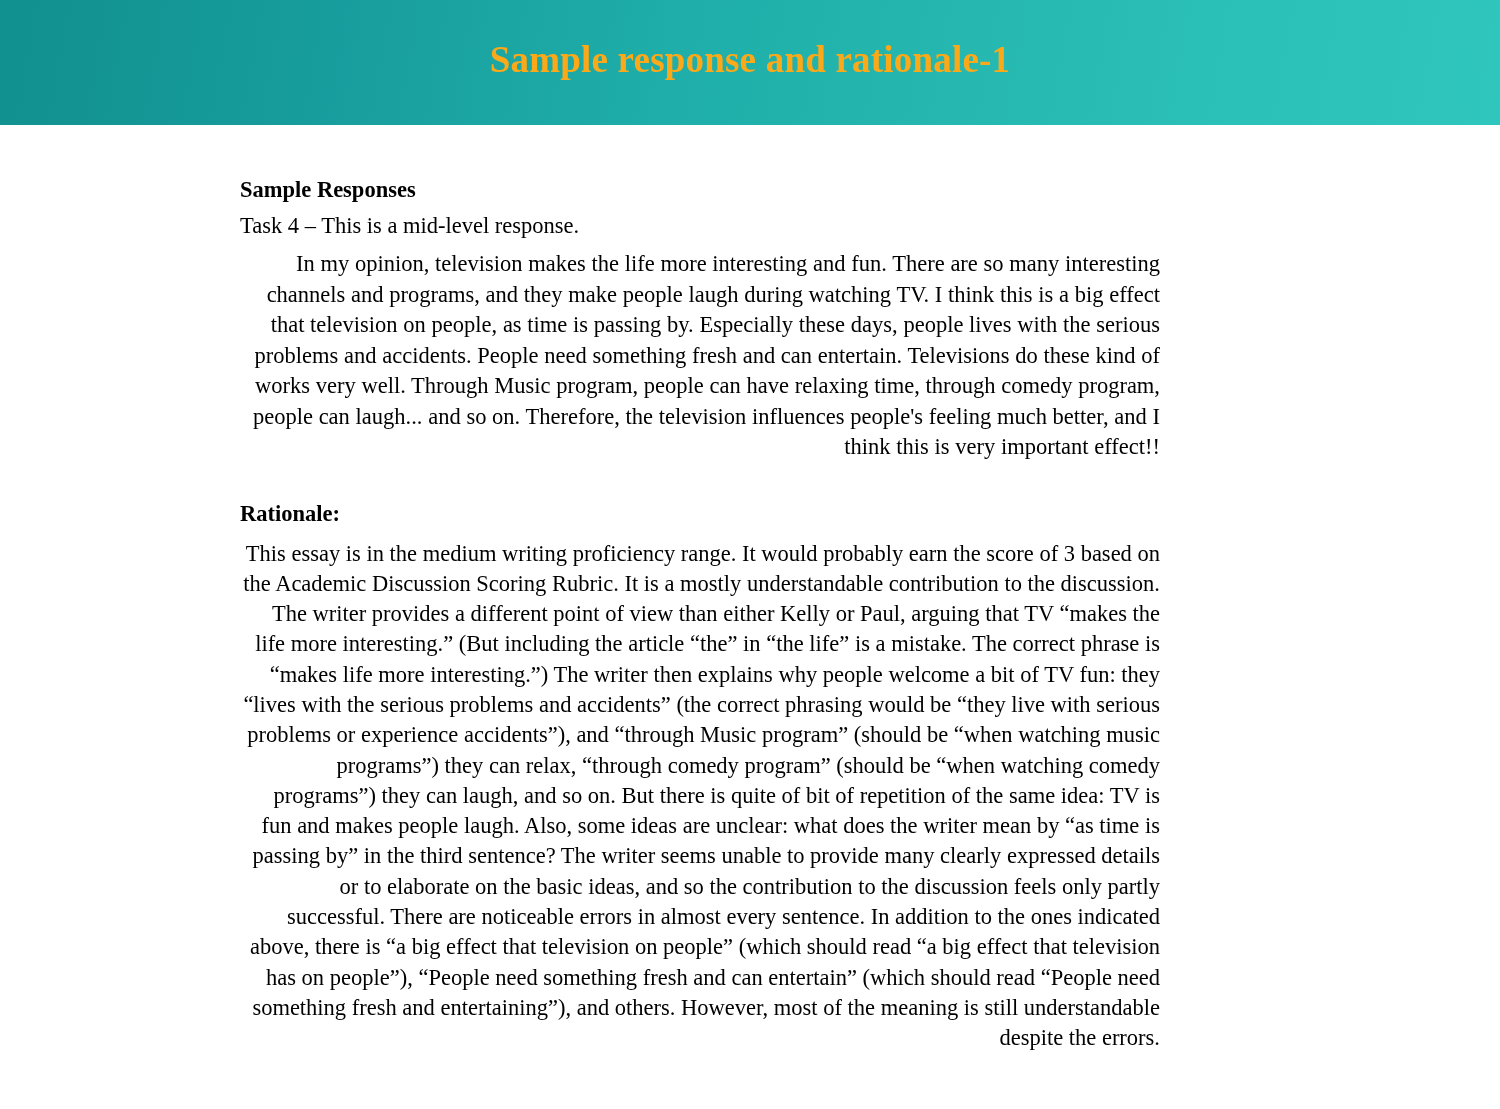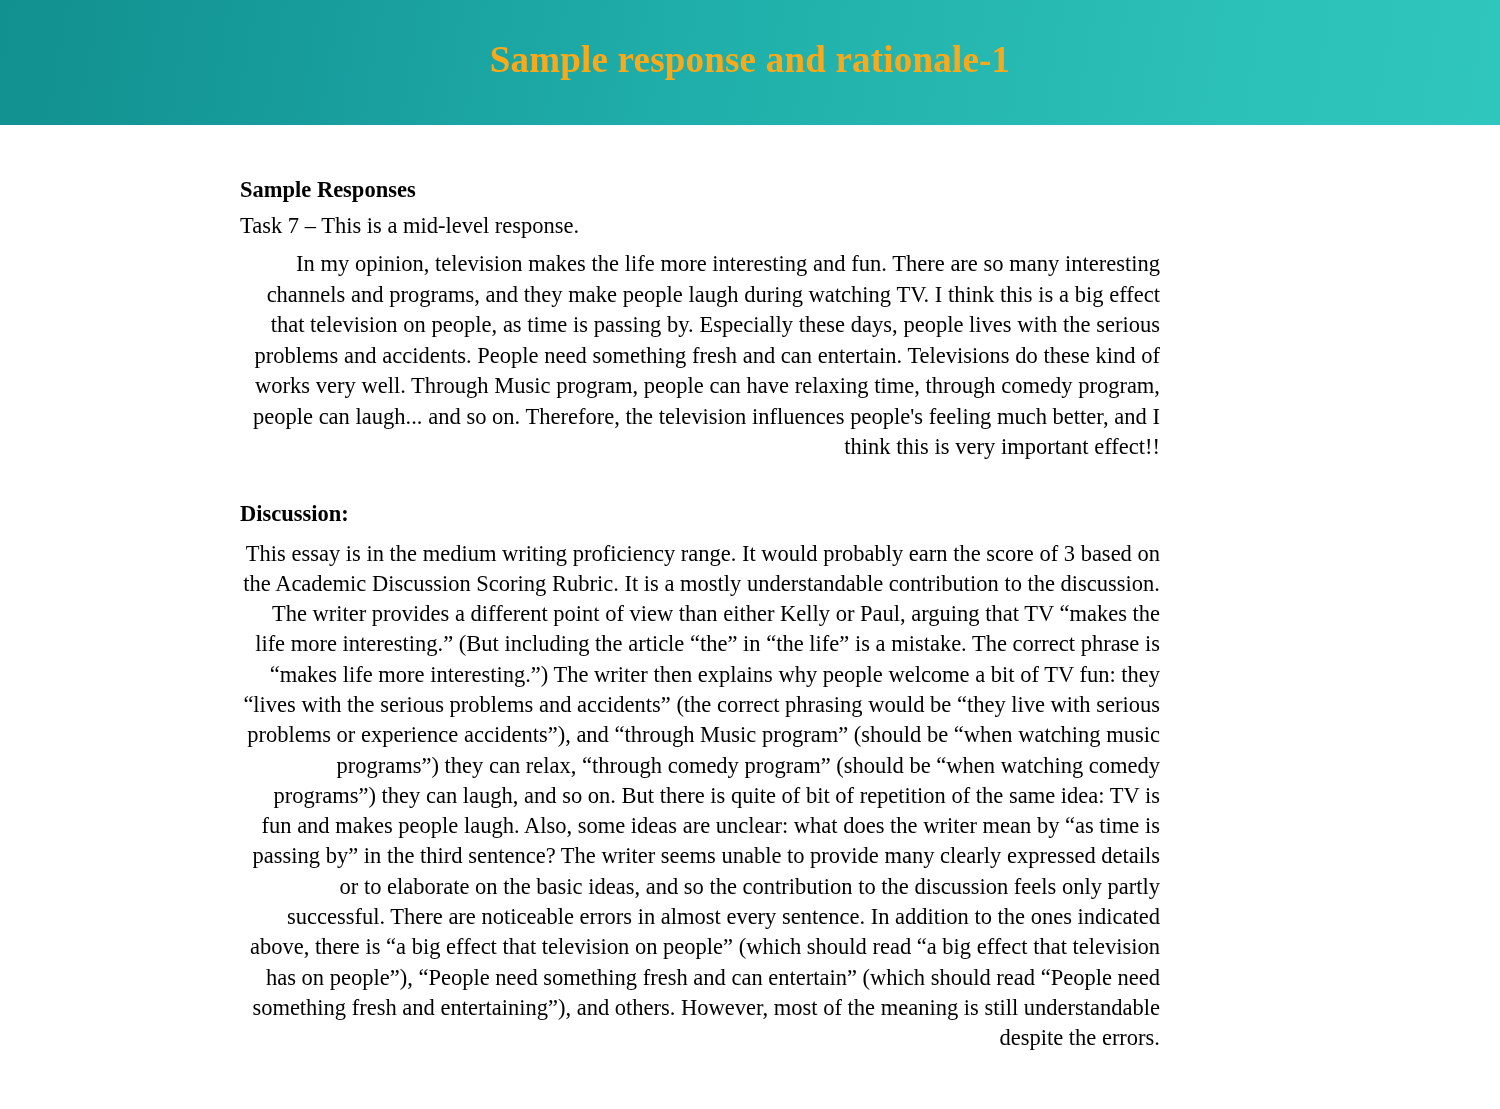--- a/index.html
+++ b/index.html
@@ -107,24 +107,24 @@
 
 <div class="header-band">
   <h1 class="header-title">Sample response and rationale-1</h1>
 </div>
 
 <div class="doc-body">
   <div class="content-column">
 
     <div class="section-heading">Sample Responses</div>
 
-    <div class="lead-line">Task 7 – This is a mid-level response.</div>
+    <div class="lead-line">Task 4 – This is a mid-level response.</div>
 
     <p class="body-paragraph">In my opinion, television makes the life more interesting and fun. There are so many interesting channels and programs, and they make people laugh during watching TV. I think this is a big effect that television on people, as time is passing by. Especially these days, people lives with the serious problems and accidents. People need something fresh and can entertain. Televisions do these kind of works very well. Through Music program, people can have relaxing time, through comedy program, people can laugh... and so on. Therefore, the television influences people's feeling much better, and I think this is very important effect!!</p>
 
     <div class="para-gap"></div>
 
-    <div class="rationale-heading">Discussion:</div>
+    <div class="rationale-heading">Rationale:</div>
 
     <p class="rationale-paragraph">This essay is in the medium writing proficiency range. It would probably earn the score of 3 based on the Academic Discussion Scoring Rubric. It is a mostly understandable contribution to the discussion. The writer provides a different point of view than either Kelly or Paul, arguing that TV “makes the life more interesting.” (But including the article “the” in “the life” is a mistake. The correct phrase is “makes life more interesting.”) The writer then explains why people welcome a bit of TV fun: they “lives with the serious problems and accidents” (the correct phrasing would be “they live with serious problems or experience accidents”), and “through Music program” (should be “when watching music programs”) they can relax, “through comedy program” (should be “when watching comedy programs”) they can laugh, and so on. But there is quite of bit of repetition of the same idea: TV is fun and makes people laugh. Also, some ideas are unclear: what does the writer mean by “as time is passing by” in the third sentence? The writer seems unable to provide many clearly expressed details or to elaborate on the basic ideas, and so the contribution to the discussion feels only partly successful. There are noticeable errors in almost every sentence. In addition to the ones indicated above, there is “a big effect that television on people” (which should read “a big effect that television has on people”), “People need something fresh and can entertain” (which should read “People need something fresh and entertaining”), and others. However, most of the meaning is still understandable despite the errors.</p>
 
   </div>
 </div>
 
 </body></html>

